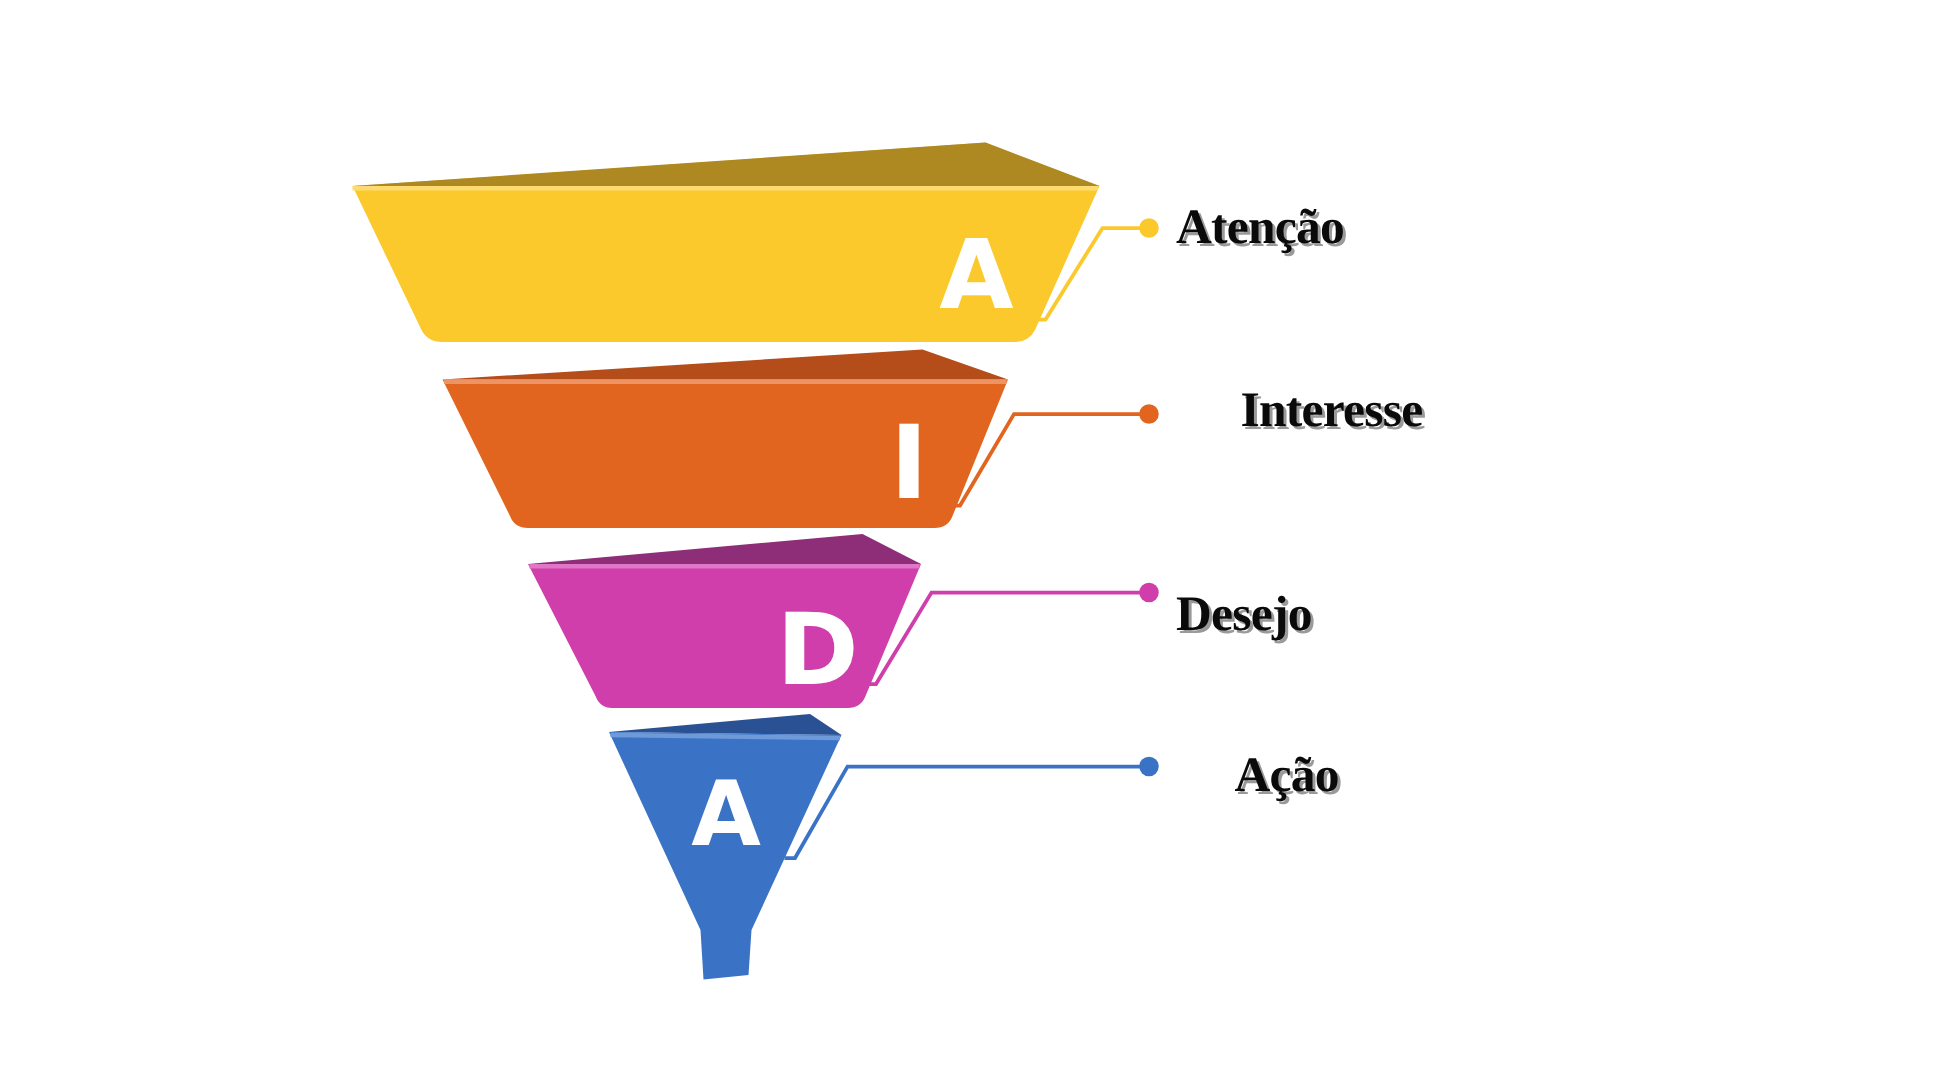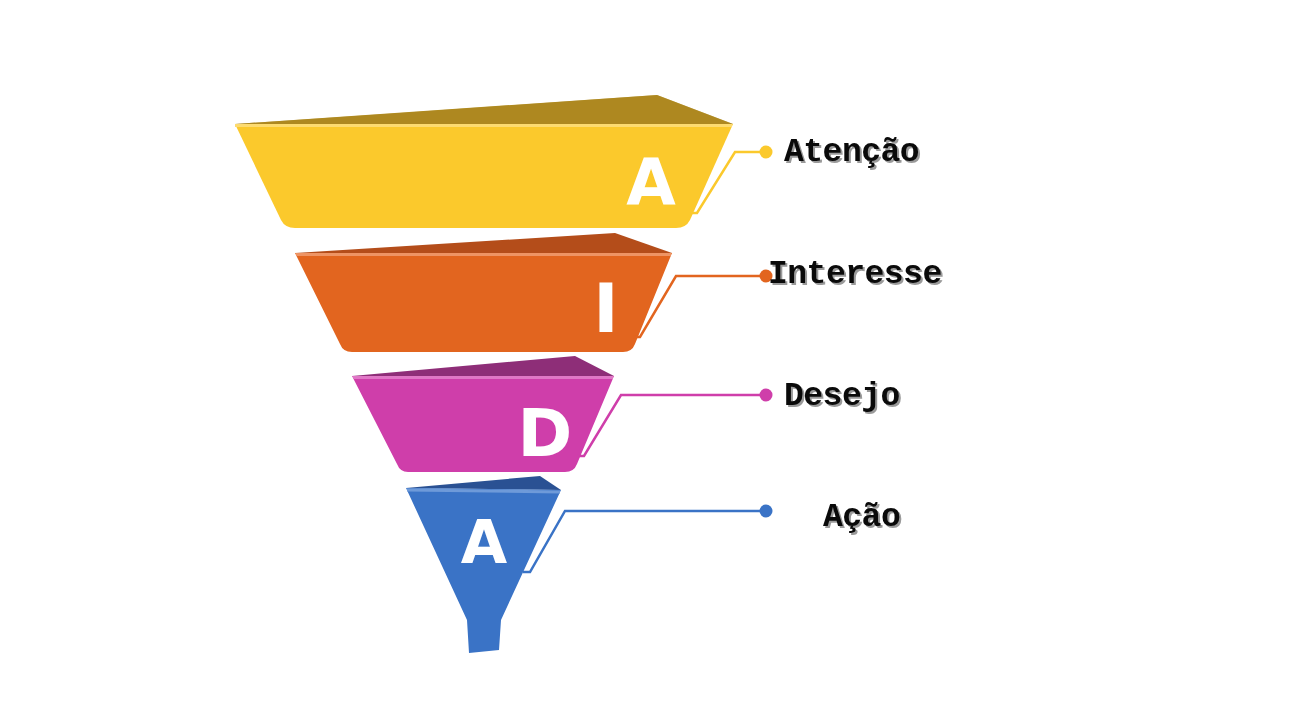--- a/index.html
+++ b/index.html
@@ -21,21 +21,21 @@
       width: 1292px;
       height: 727px;
     }
     .stage-letter {
       font-family: "DejaVu Sans", sans-serif;
       font-weight: bold;
       fill: #ffffff;
     }
     .stage-label {
       position: absolute;
-      font-family: Liberation Mono, monospace;
+      font-family: Liberation Serif, serif;
       font-weight: bold;
       font-size: 33px;
       color: #0a0a0a;
       line-height: 1;
       letter-spacing: -0.5px;
       text-shadow: 2px 2px 0 #9a9a9a;
       white-space: nowrap;
     }
   </style>
 </head>
@@ -75,15 +75,15 @@
     <polygon points="406,488 540,476 561,490" fill="#2A5193"></polygon>
     <path d="M406,488 L561,490 L501,620 L499,650 L469,653 L467,620 Z" fill="#3A73C6"></path>
     <line x1="407" y1="490" x2="560" y2="492" stroke="#6E9AD9" stroke-width="3"></line>
     <polyline points="766,511 565,511 530,572 523,572" fill="none" stroke="#3A73C6" stroke-width="2.5"></polyline>
     <circle cx="766" cy="511" r="6.5" fill="#3A73C6"></circle>
     <text class="stage-letter" x="484" y="563" font-size="60" text-anchor="middle">A</text>
   </g>
 </svg>
 
 <div class="stage-label" style="left:784px; top:136px;">Atenção</div>
-<div class="stage-label" style="left:768px; top:258px;">Interesse</div>
-<div class="stage-label" style="left:784px; top:380px;">Desejo</div>
+<div class="stage-label" style="left:827px; top:258px;">Interesse</div>
+<div class="stage-label" style="left:784px; top:394px;">Desejo</div>
 <div class="stage-label" style="left:823px; top:501px;">Ação</div>
 
 </body></html>

